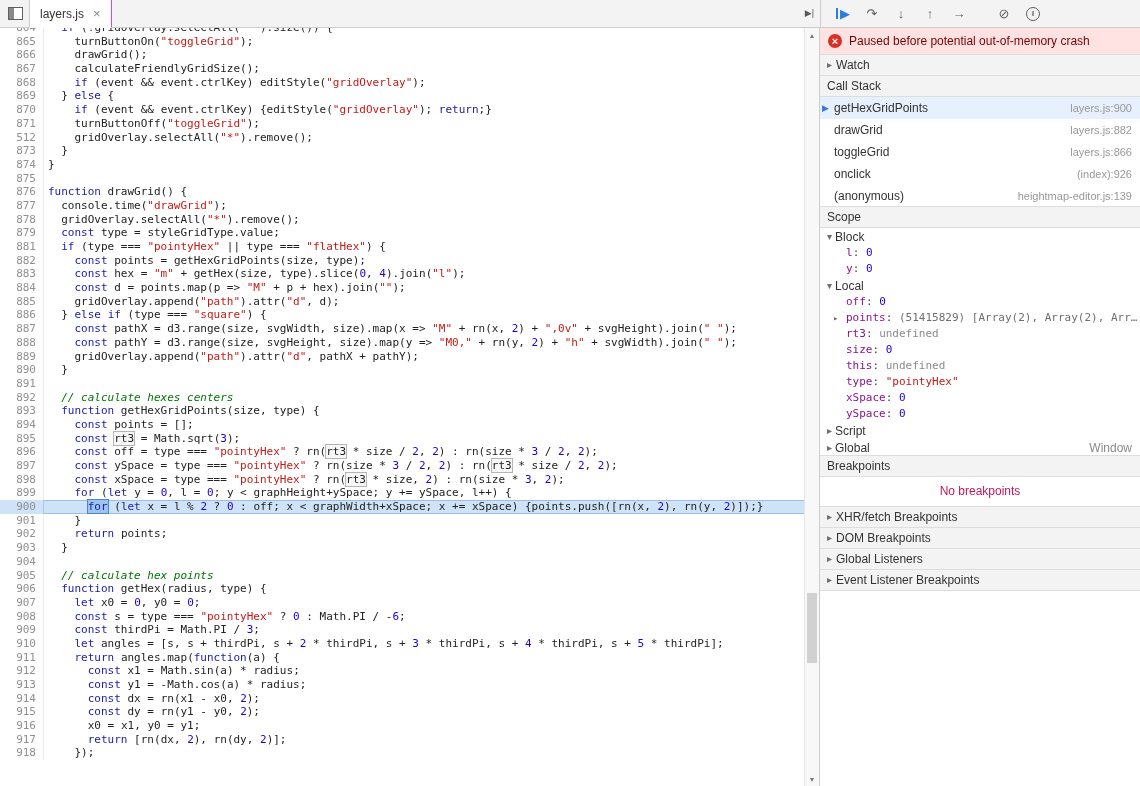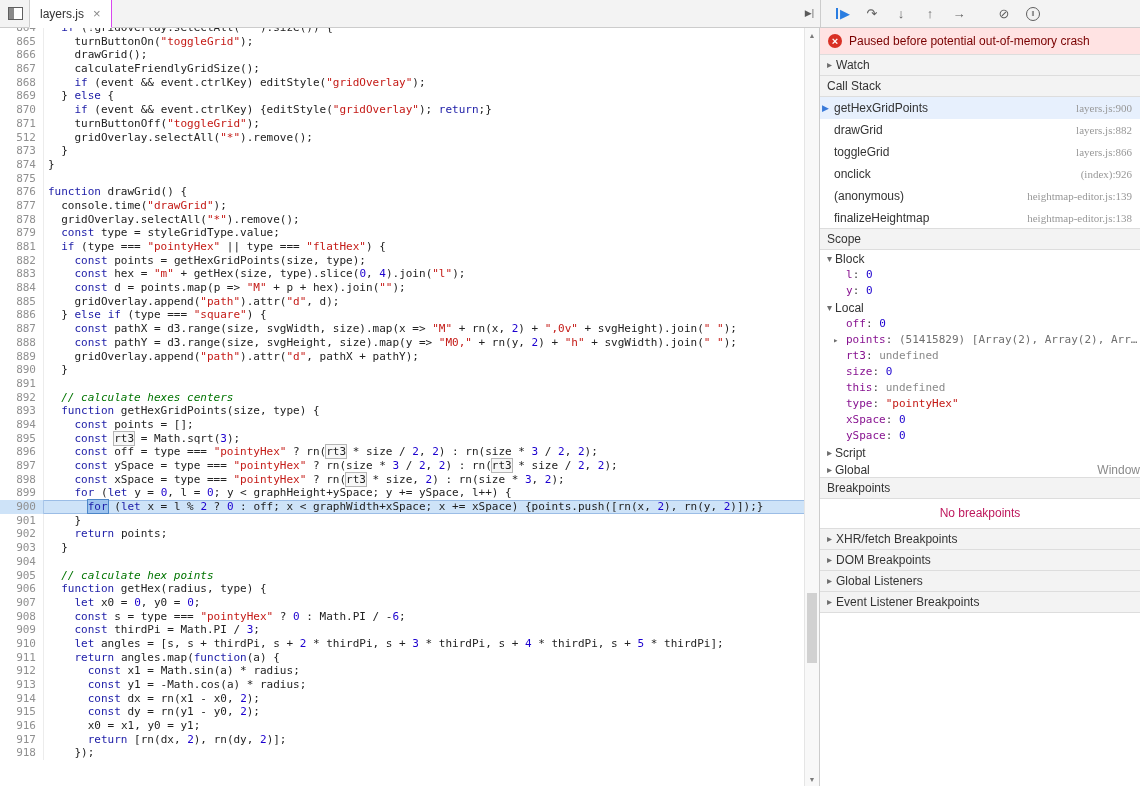--- a/index.html
+++ b/index.html
@@ -67,25 +67,25 @@
                display:flex;align-items:center;justify-content:center;font-size:11px;font-weight:bold;line-height:1;}
   .section-header{height:22px;line-height:21px;background:#f3f3f3;border-top:1px solid #ddd;border-bottom:1px solid #ddd;
                   margin-top:-1px;padding-left:7px;display:flex;align-items:center;gap:4px;color:#333;cursor:pointer;}
   .tri{color:#6e6e6e;font-size:10px;line-height:1;}
   .bp-empty{text-align:center;color:#be185d;padding:7px 0 9px;}
   
   .frame{height:22px;display:flex;align-items:center;padding:0 8px 0 14px;position:relative;white-space:nowrap;overflow:hidden;cursor:pointer;}
   .frame.active{background:#e7f0fd;}
   .frame-marker{position:absolute;left:2px;color:#3879d9;font-size:9px;}
   .frame-name{color:#333;}
-  .frame-loc{margin-left:auto;color:#989898;font-size:11px;padding-left:8px;font-family:Liberation Serif, serif;}
+  .frame-loc{margin-left:auto;color:#989898;font-size:11px;padding-left:8px;}
   
   .scope-group{height:17px;display:flex;align-items:center;gap:3px;padding-left:7px;white-space:nowrap;cursor:pointer;}
   .scope-group-label{color:#333;}
-  .scope-right{margin-left:auto;color:#8a8a8a;text-align:center;}
+  .scope-right{margin-left:auto;color:#8a8a8a;padding-right:8px;text-align:center;}
   .scope-prop{height:16px;line-height:16px;padding-left:26px;position:relative;white-space:nowrap;overflow:hidden;
               font-family:"DejaVu Sans Mono",monospace;font-size:11px;cursor:default;}
   .scope-prop .tri.small{position:absolute;left:13px;top:0;line-height:16px;font-size:9px;}
   .prop-name{color:var(--property-purple);}
   .prop-colon{color:#444;}
   .v-num{color:var(--number-color);}
   .v-str{color:var(--string-color);}
   .v-undef{color:#8a8a8a;}
   .v-preview{color:#6e6e6e;}
 </style>
@@ -223,24 +223,20 @@
             <span class="frame-loc">layers.js:866</span>
           </div>
           <div class="frame">
             <span class="frame-name">onclick</span>
             <span class="frame-loc">(index):926</span>
           </div>
           <div class="frame">
             <span class="frame-name">(anonymous)</span>
             <span class="frame-loc">heightmap-editor.js:139</span>
           </div>
-          <div class="frame">
-            <span class="frame-name">finalizeHeightmap</span>
-            <span class="frame-loc">heightmap-editor.js:138</span>
-          </div>
         </div>
 
       <div class="section-header">
         <span>Scope</span>
       </div>
       <div id="scope-list">
           <div class="scope-group">
             <span class="tri">▾</span>
             <span class="scope-group-label">Block</span>
           </div>

